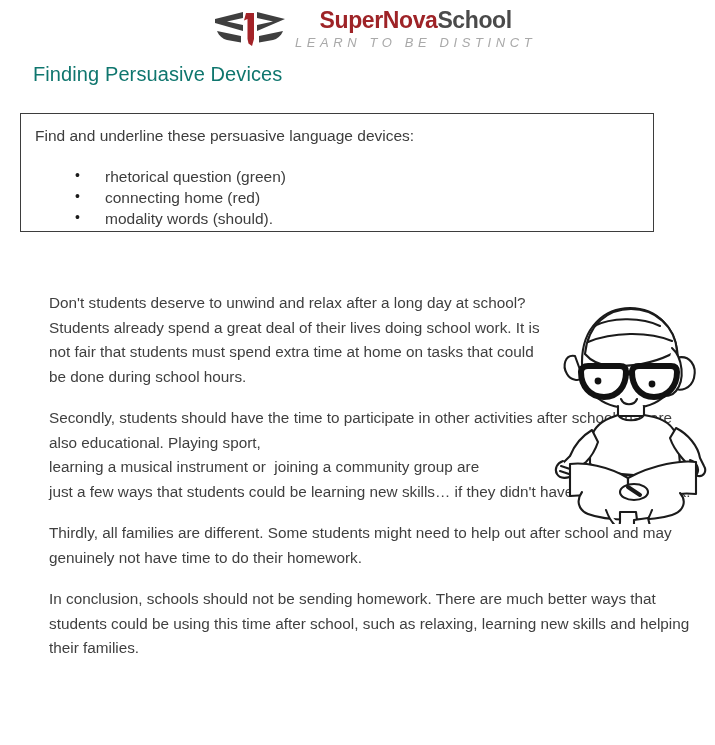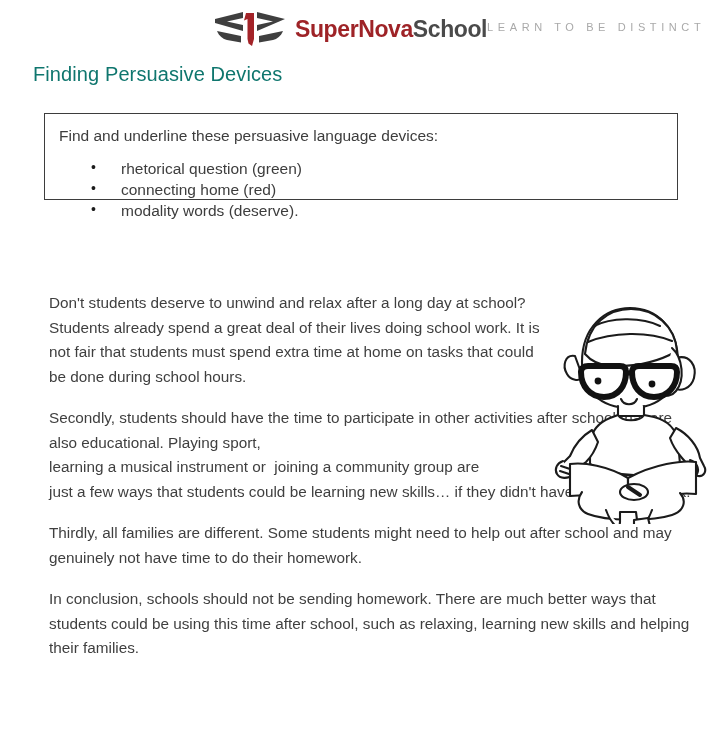--- a/index.html
+++ b/index.html
@@ -28,73 +28,75 @@
   }
   .logo-mark {
     width: 74px;
     height: 40px;
     flex: 0 0 74px;
     position: relative;
     margin-right: 8px;
   }
   .logo-words {
     display: flex;
+    flex-direction: column;
     justify-content: center;
     line-height: 1;
     text-align: center;
   }
   .logo-name {
     font-size: 23px;
     font-weight: bold;
     letter-spacing: -0.4px;
     white-space: nowrap;
   }
   .logo-name .nova { color: #9e2327; }
   .logo-name .school { color: #4a4a4a; }
   .logo-tag {
-    font-size: 11px;
+    font-size: 13px;
     color: #a9a9a9;
     letter-spacing: 4.6px;
     margin-top: 4px;
     white-space: nowrap;
+    font-style: italic;
   }
 
   
   .sheet-title {
     position: absolute;
     left: 33px;
     top: 63px;
     font-size: 20px;
     color: #0f766e;
     letter-spacing: 0.1px;
   }
 
   
   .instruction-box {
     position: absolute;
-    left: 44px;
+    left: 20px;
     top: 113px;
     width: 634px;
-    height: 87px;
+    height: 119px;
     border: 1.4px solid #3d3d3d;
     box-sizing: border-box;
     background: #ffffff;
   }
   .instruction-lead {
     position: absolute;
     left: 14px;
     top: 13px;
     font-size: 15.5px;
     color: #3d3d3d;
   }
   .device-list {
     position: absolute;
     left: 46px;
     top: 44px;
-    margin: 0;
+    margin: 8px;
     padding: 0;
     list-style: none;
   }
   .device-list li {
     font-size: 15.5px;
     color: #3d3d3d;
     line-height: 21px;
     position: relative;
     padding-left: 30px;
   }
@@ -159,21 +161,21 @@
   </div>
 </div>
 
 <div class="sheet-title">Finding Persuasive Devices</div>
 
 <div class="instruction-box">
   <div class="instruction-lead">Find and underline these persuasive language devices:</div>
   <ul class="device-list">
     <li>rhetorical question (green)</li>
     <li>connecting home (red)</li>
-    <li>modality words (deserve).</li>
+    <li>modality words (should).</li>
   </ul>
 </div>
 
 <div class="body-copy">
   <p class="para narrow">Don't students deserve to unwind and relax after a long day at school? Students already spend a great deal of their lives doing school work. It is not fair that students must spend extra time at home on tasks that could be done during school hours.</p>
   <p class="para wide">Secondly, students should have the time to participate in other activities after school that are also educational. Playing sport,
 learning a musical instrument or  joining a community group are
 just a few ways that students could be learning new skills… if they didn't have to do homework!</p>
   <p class="para wide">Thirdly, all families are different. Some students might need to help out after school and may genuinely not have time to do their homework.</p>
   <p class="para wide">In conclusion, schools should not be sending homework. There are much better ways that students could be using this time after school, such as relaxing, learning new skills and helping their families.</p>

